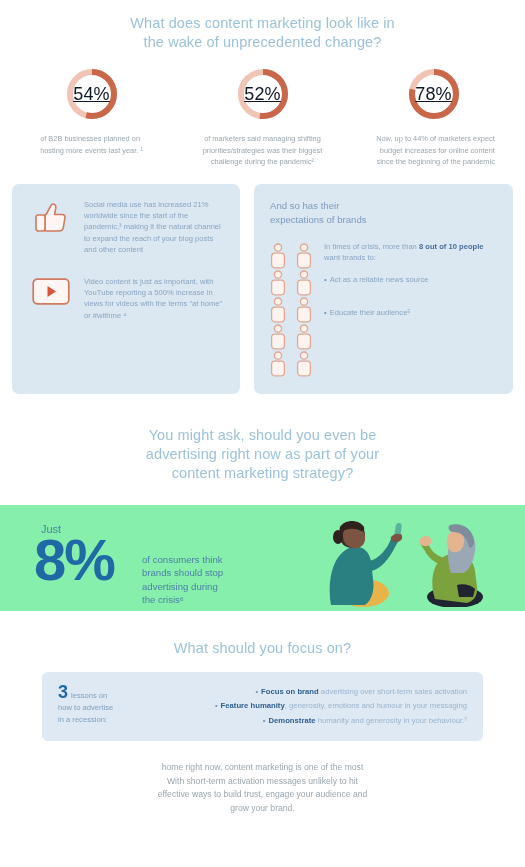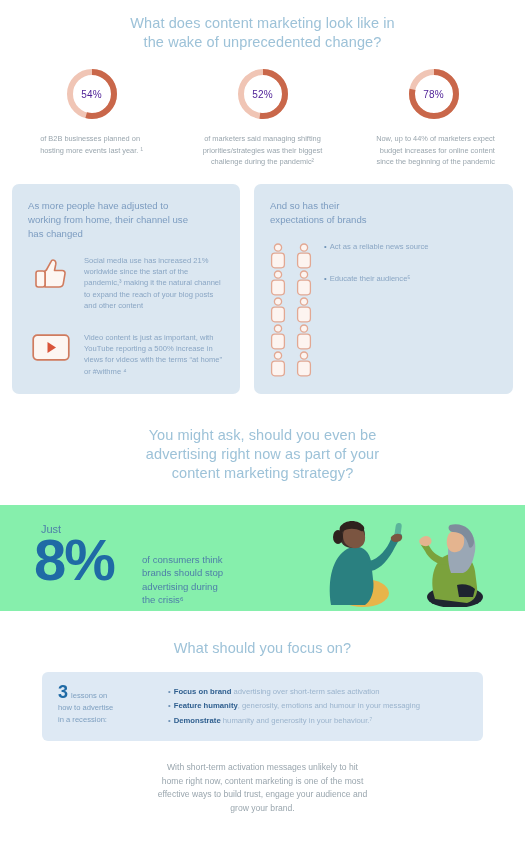--- a/index.html
+++ b/index.html
@@ -42,23 +42,24 @@
     align-items: center;
   }
   .donut-wrap { position: relative; width: 56px; height: 56px; }
   .donut-wrap svg { display: block; }
   .donut-label {
     position: absolute;
     inset: 0;
     display: flex;
     align-items: center;
     justify-content: center;
-    font-size: 10px;
-    color: #4c1d95;
+    font-size: 18px;
+    color: #0f172a;
     letter-spacing: 0.2px;
+    text-decoration: underline;
   }
   .stat-caption {
     margin-top: 11px;
     font-size: 7.4px;
     line-height: 11.5px;
     color: #9aa6ae;
     text-align: center;
     padding: 0 10px;
   }
   .stat:nth-child(1) .stat-caption { text-align: left; padding-left: 10px; }
@@ -161,41 +162,42 @@
   
   .focus-heading { margin-top: 28px; padding: 0 60px; }
 
   
   .lessons-box {
     margin: 14px 42px 0 42px;
     background: #dee9f4;
     border-radius: 6px;
     padding: 13px 16px 13px 16px;
     display: flex;
-    gap: 22px;
+    gap: 16px;
   }
   .lessons-left {
     flex: 0 0 88px;
     color: #7fa0c0;
     font-size: 7.6px;
     line-height: 12px;
   }
   .lessons-num {
     color: #1f6aa5;
     font-size: 18px;
     font-weight: bold;
     line-height: 14px;
     margin-right: 3px;
   }
   .lessons-list { flex: 1; }
   .lesson-item {
     color: #9bb4cd;
     font-size: 7.7px;
     line-height: 14.5px;
     white-space: nowrap;
+    text-align: right;
   }
   .lesson-item b { color: #2f5f8f; font-weight: bold; }
   .bullet-dot { color: #6f93b7; margin-right: 3px; }
 
   
   .closing {
     margin-top: 20px;
     padding: 0 78px;
     color: #9aa6ae;
     font-size: 8.6px;
@@ -257,25 +259,20 @@
         <div>budget increases for online content</div>
         <div>since the beginning of the pandemic</div>
       </div>
     </div>
 
   </div>
 
   <div class="panels">
 
     <div class="panel panel-left">
-      <div class="panel-heading">
-        <div>As more people have adjusted to</div>
-        <div>working from home, their channel use</div>
-        <div>has changed</div>
-      </div>
 
       <div class="panel-row">
         <div class="panel-icon">
           <svg width="38" height="34" viewBox="0 0 38 34" fill="none" stroke="#d07b5e" stroke-width="1.6" stroke-linejoin="round" stroke-linecap="round">
             <path d="M13 14 L13 30 L27 30 C29.5 30 31 28.6 31.3 26.6 L33 16.6 C33.3 14.8 32 13.5 30.2 13.5 L22.5 13.5 L23.8 7.2 C24.2 4.8 23 3 21 3 C20 3 19.4 3.6 19 4.6 L14.4 13 Z" fill="#fdf6f2"></path>
             <rect x="4" y="14" width="9" height="16" rx="2.2" fill="#fdf6f2"></rect>
           </svg>
         </div>
         <div class="panel-text">Social media use has increased 21% worldwide since the start of the pandemic,³ making it the natural channel to expand the reach of your blog posts and other content</div>
       </div>
@@ -335,20 +332,21 @@
               <circle cx="8" cy="4.6" r="3.6" fill="#fdf4f0" stroke="#e2a893" stroke-width="1.3"></circle>
               <rect x="1.6" y="10.2" width="12.8" height="14.6" rx="3.2" fill="#fdf4f0" stroke="#e2a893" stroke-width="1.3"></rect>
             </svg>
           <svg width="16" height="26" viewBox="0 0 16 26">
               <circle cx="8" cy="4.6" r="3.6" fill="#fdf4f0" stroke="#e2a893" stroke-width="1.3"></circle>
               <rect x="1.6" y="10.2" width="12.8" height="14.6" rx="3.2" fill="#fdf4f0" stroke="#e2a893" stroke-width="1.3"></rect>
             </svg>
         </div>
 
         <div class="panel-text">
+          <div style="margin-bottom:11px;"><span>In times of crisis, more than </span><b>8 out of 10 people</b><span> want brands to:</span></div>
           <div style="margin-bottom:21px;"><span class="bullet-dot">•</span><span>Act as a reliable news source</span></div>
           <div><span class="bullet-dot">•</span><span>Educate their audience⁵</span></div>
         </div>
       </div>
     </div>
 
   </div>
 
   <div class="mid-question">
     <div class="section-title">You might ask, should you even be</div>
@@ -402,19 +400,19 @@
       <div>in a recession:</div>
     </div>
     <div class="lessons-list">
       <div class="lesson-item"><span class="bullet-dot">•</span><b>Focus on brand</b><span> advertising over short-term sales activation</span></div>
       <div class="lesson-item"><span class="bullet-dot">•</span><b>Feature humanity</b><span>, generosity, emotions and humour in your messaging</span></div>
       <div class="lesson-item"><span class="bullet-dot">•</span><b>Demonstrate</b><span> humanity and generosity in your behaviour.⁷</span></div>
     </div>
   </div>
 
   <div class="closing">
+    <div>home right now, content marketing is one of the most</div>
     <div>With short-term activation messages unlikely to hit</div>
-    <div>home right now, content marketing is one of the most</div>
     <div>effective ways to build trust, engage your audience and</div>
     <div>grow your brand.</div>
   </div>
 
 </div>
 
 </body></html>

